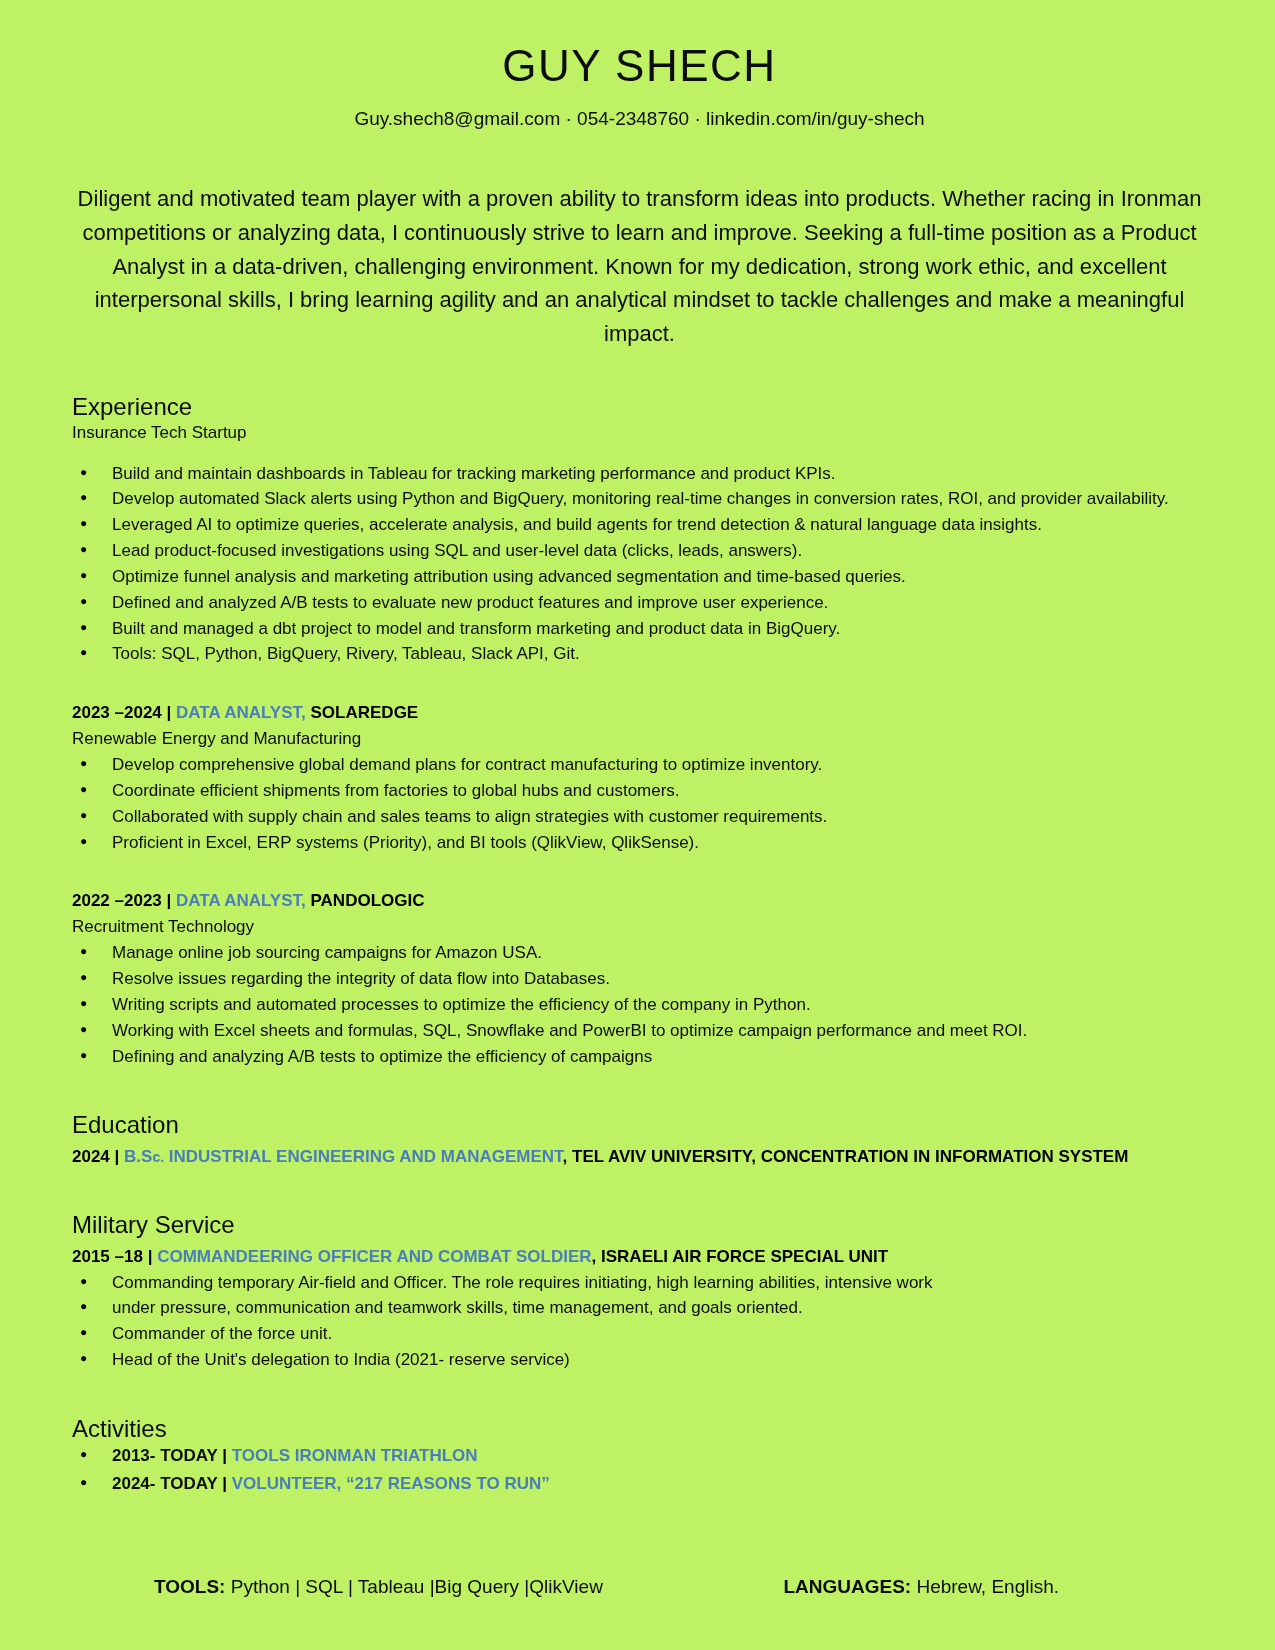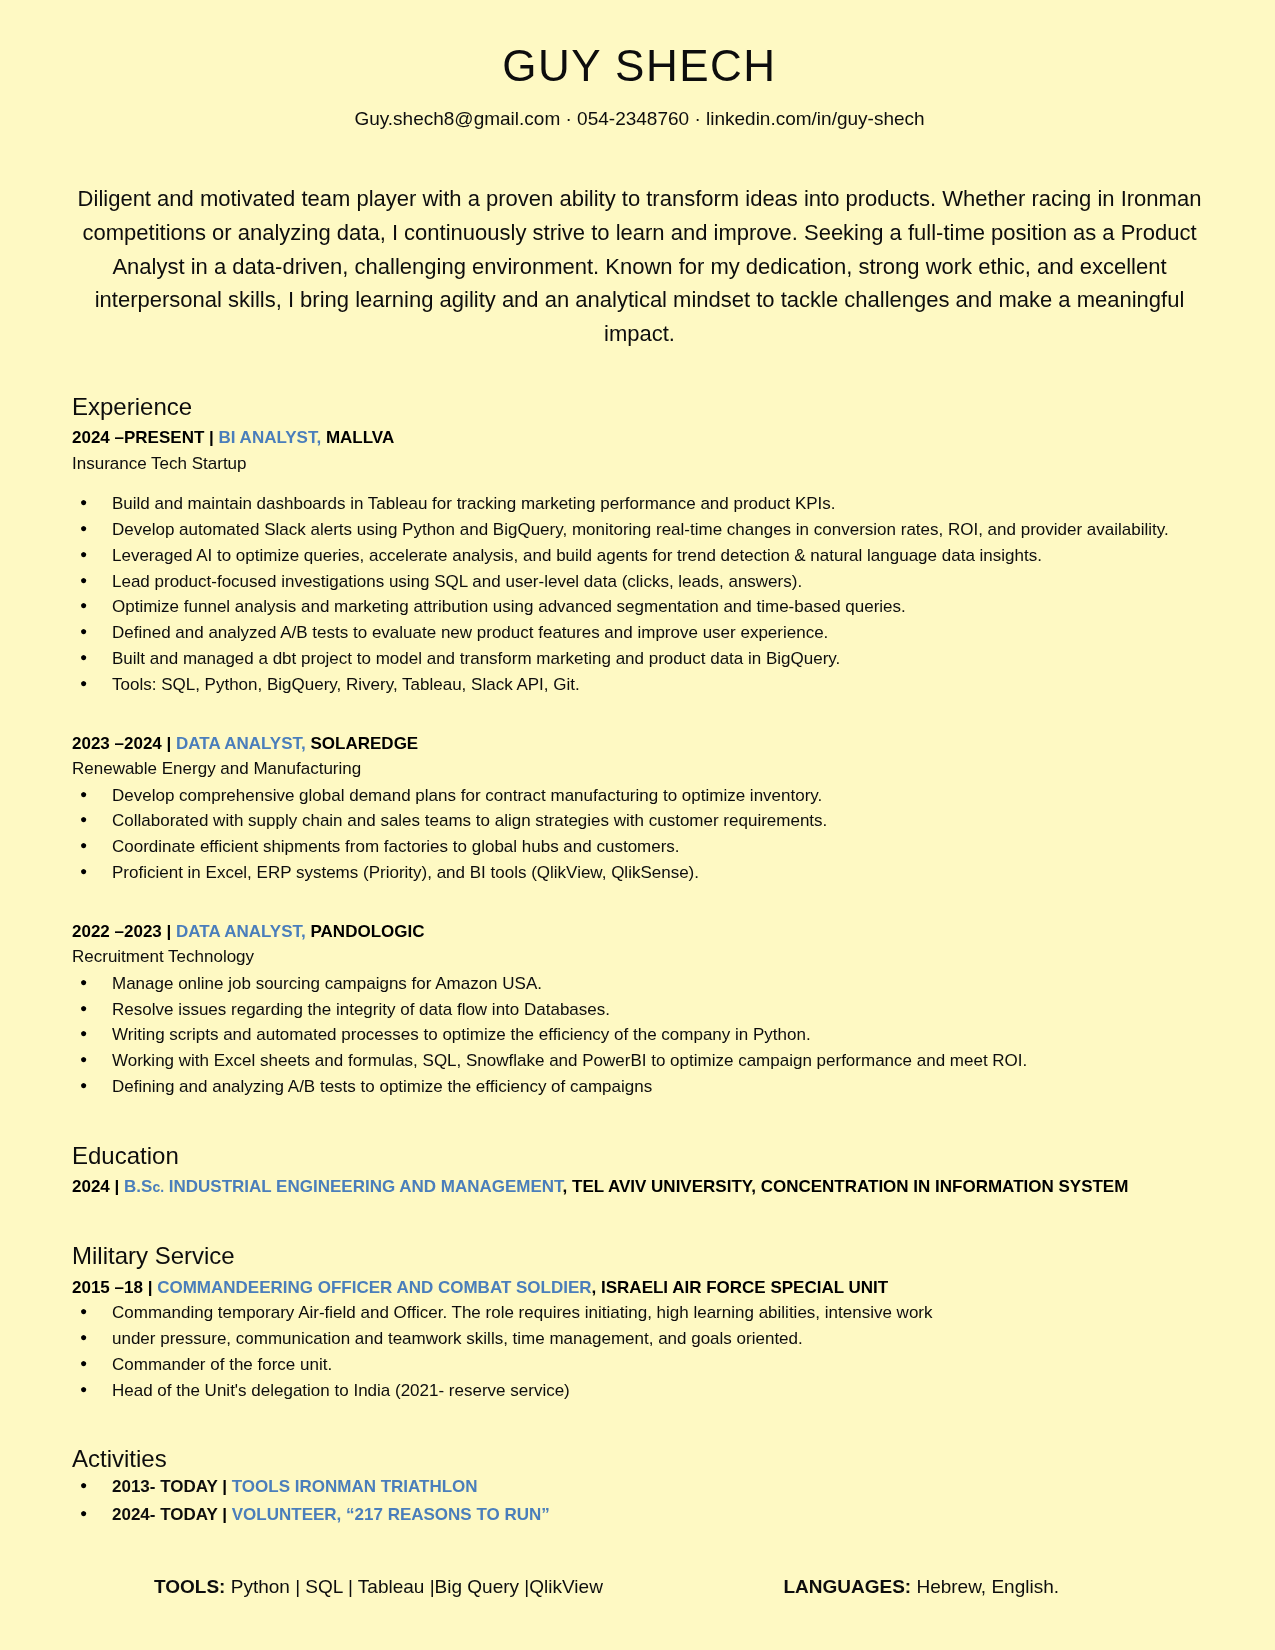--- a/index.html
+++ b/index.html
@@ -10,21 +10,21 @@
   body {
     font-family: "Liberation Sans", sans-serif;
     color: #000000;
     -webkit-font-smoothing: antialiased;
   }
   .page {
     position: relative;
     width: 1275px;
     height: 1650px;
     margin: 0 auto;
-    background: #fef9c3;
+    background: #bef264;
     overflow: hidden;
     box-sizing: border-box;
   }
   .inner {
     position: absolute;
     left: 72px;
     right: 68px;
     top: 0;
   }
 
@@ -179,26 +179,20 @@
 
     <div class="name">GUY SHECH</div>
     <div class="contact">Guy.shech8@gmail.com · 054-2348760 · linkedin.com/in/guy-shech</div>
 
     <div class="summary">Diligent and motivated team player with a proven ability to transform ideas into products. Whether racing in Ironman competitions or analyzing data, I continuously strive to learn and improve. Seeking a full-time position as a Product Analyst in a data-driven, challenging environment. Known for my dedication, strong work ethic, and excellent interpersonal skills, I bring learning agility and an analytical mindset to tackle challenges and make a meaningful impact.</div>
 
     <div class="gap-lg"></div>
 
     <div class="section-title">Experience</div>
 
-    <div class="exp-head">
-      <span>2024 –PRESENT</span>
-      <span class="pipe">|</span>
-      <span class="role">BI ANALYST,</span>
-      <span>MALLVA</span>
-    </div>
     <div class="exp-sub">Insurance Tech Startup</div>
     <div class="gap-sm"></div>
     <ul class="bullets">
       <li>Build and maintain dashboards in Tableau for tracking marketing performance and product KPIs.</li>
       <li>Develop automated Slack alerts using Python and BigQuery, monitoring real-time changes in conversion rates, ROI, and provider availability.</li>
       <li>Leveraged AI to optimize queries, accelerate analysis, and build agents for trend detection &amp; natural language data insights.</li>
       <li>Lead product-focused investigations using SQL and user-level data (clicks, leads, answers).</li>
       <li>Optimize funnel analysis and marketing attribution using advanced segmentation and time-based queries.</li>
       <li>Defined and analyzed A/B tests to evaluate new product features and improve user experience.</li>
       <li>Built and managed a dbt project to model and transform marketing and product data in BigQuery.</li>
@@ -209,22 +203,22 @@
 
     <div class="exp-head">
       <span>2023 –2024</span>
       <span class="pipe">|</span>
       <span class="role">DATA ANALYST,</span>
       <span>SOLAREDGE</span>
     </div>
     <div class="exp-sub">Renewable Energy and Manufacturing</div>
     <ul class="bullets">
       <li>Develop comprehensive global demand plans for contract manufacturing to optimize inventory.</li>
+      <li>Coordinate efficient shipments from factories to global hubs and customers.</li>
       <li>Collaborated with supply chain and sales teams to align strategies with customer requirements.</li>
-      <li>Coordinate efficient shipments from factories to global hubs and customers.</li>
       <li>Proficient in Excel, ERP systems (Priority), and BI tools (QlikView, QlikSense).</li>
     </ul>
 
     <div class="gap-md"></div>
 
     <div class="exp-head">
       <span>2022 –2023</span>
       <span class="pipe">|</span>
       <span class="role">DATA ANALYST,</span>
       <span>PANDOLOGIC</span>

